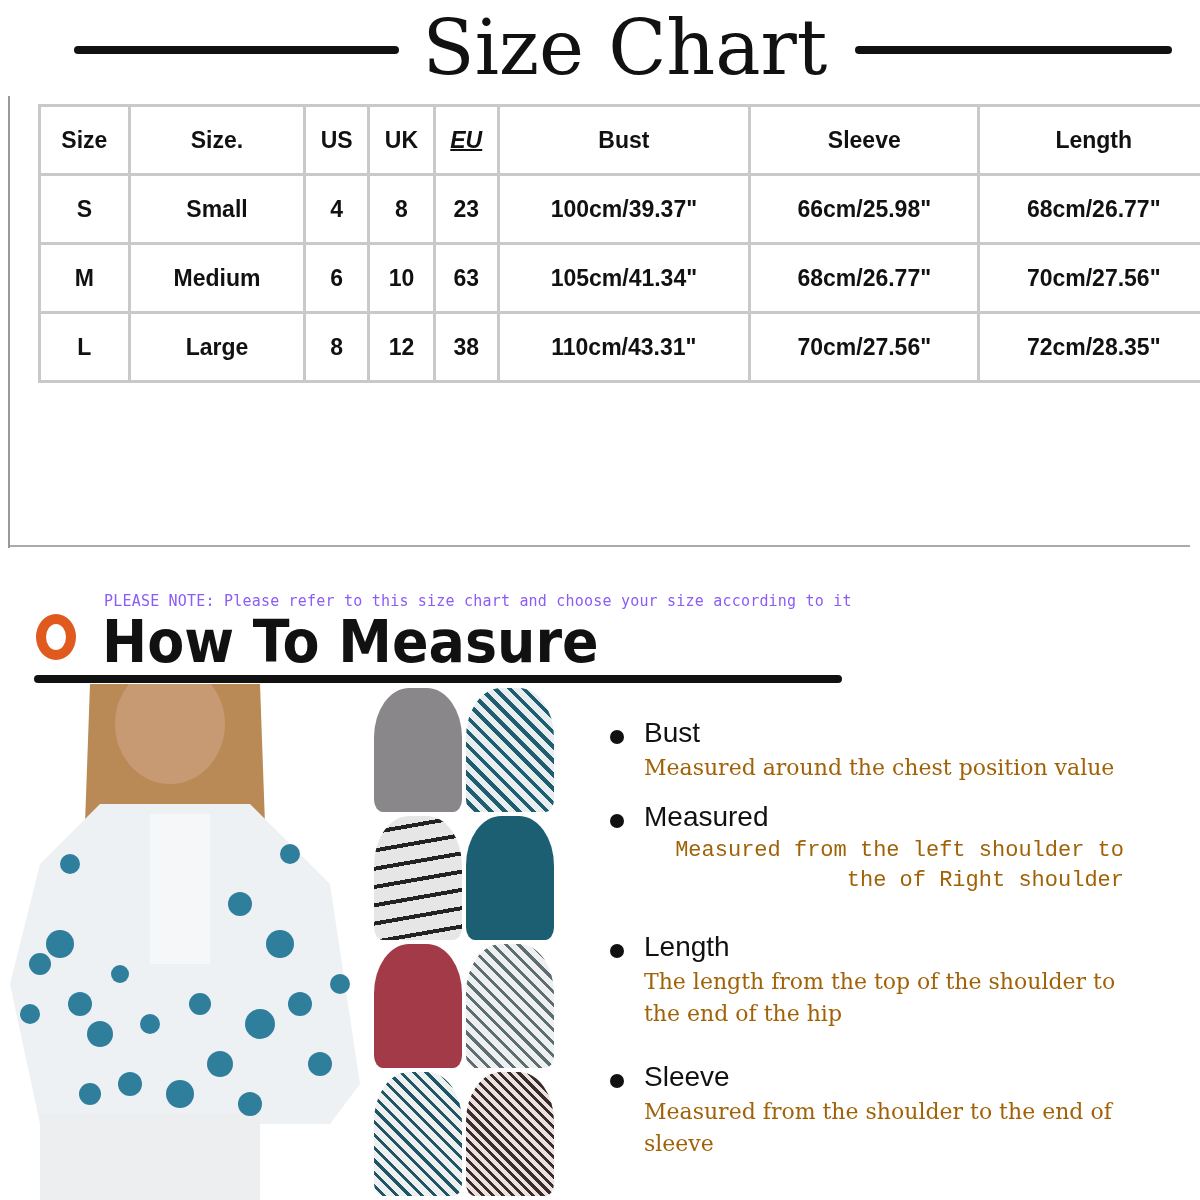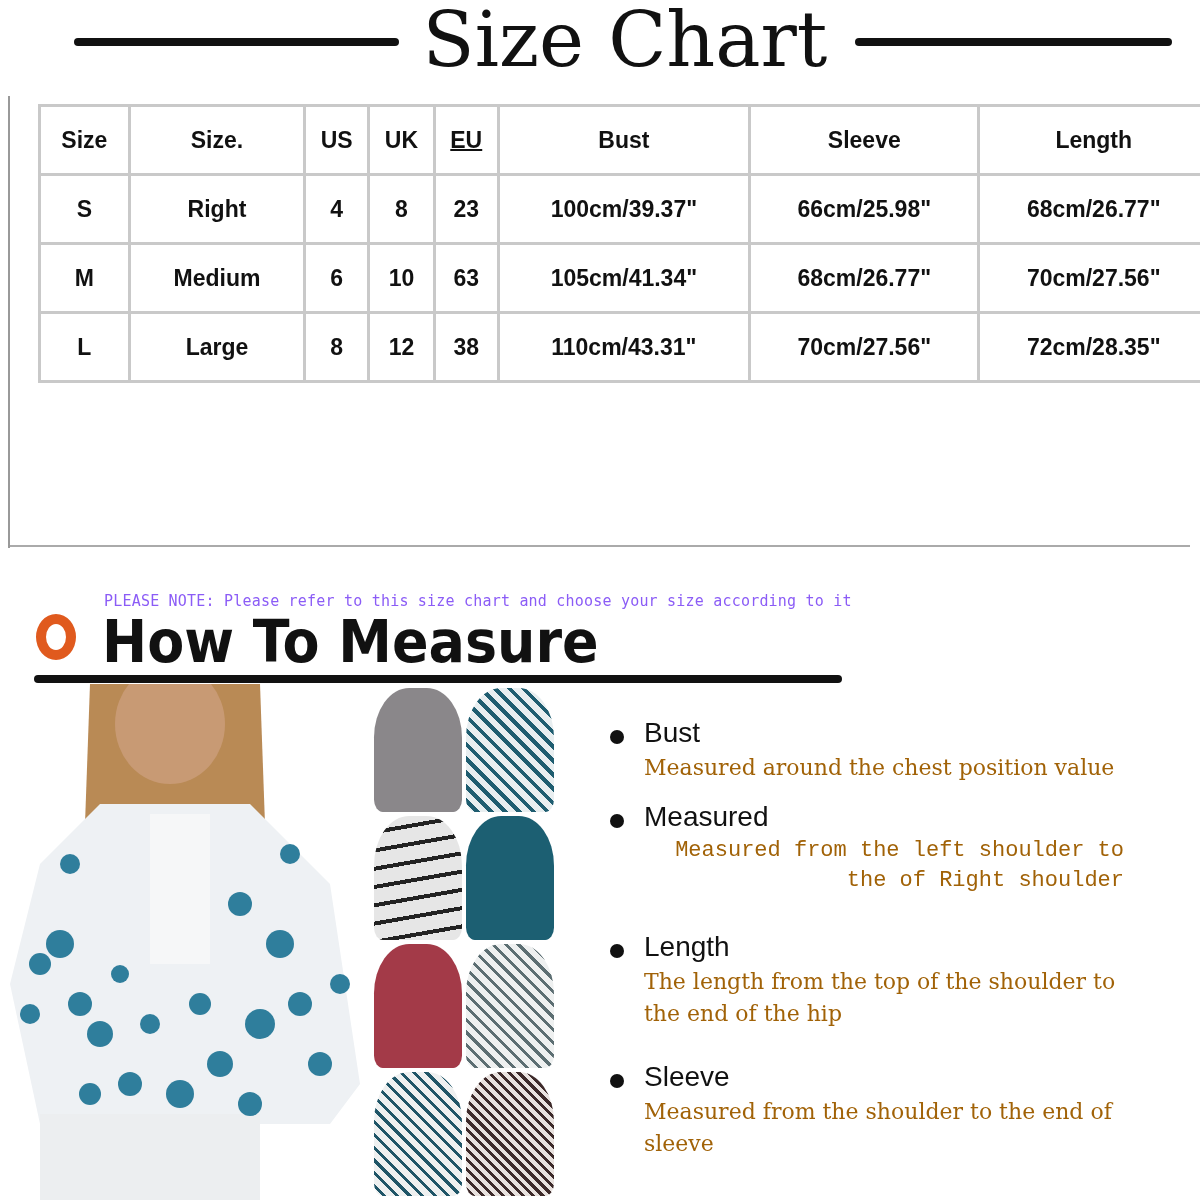--- a/index.html
+++ b/index.html
@@ -1,26 +1,26 @@
 <!DOCTYPE html>
 <html><head>
 <meta charset="utf-8">
 <style>
   html,body{margin:0;padding:0;background:#fff;}
   body{width:1200px;height:1200px;position:relative;overflow:hidden;font-family:"Liberation Sans",sans-serif;color:#111;}
-  .title-wrap{position:absolute;left:0;top:0;width:1200px;height:92px;}
+  .title-wrap{position:absolute;left:0;top:8px;width:1200px;height:92px;}
   .title-line{position:absolute;top:38px;height:8px;background:#111;border-radius:4px;}
   .title-line.left{left:74px;width:325px;}
   .title-line.right{left:855px;width:317px;}
   .title-text{position:absolute;left:400px;width:450px;top:-6px;text-align:center;font-family:"DejaVu Serif",serif;font-size:76px;line-height:92px;color:#111;letter-spacing:0px;}
   .table-wrap{position:absolute;left:8px;top:96px;width:1184px;height:452px;border-left:2px solid #999;}
   table.size-table{position:absolute;left:12px;top:8px;border-collapse:collapse;width:1172px;margin-left:16px;}
   table.size-table td, table.size-table th{border:3px solid #c9c9c9;text-align:center;font-weight:bold;font-size:23px;height:66px;padding:0;color:#111;}
   table.size-table th{font-size:23px;}
-  .u{text-decoration:underline;text-decoration-thickness:2px;}
+  .u{text-decoration:underline;text-decoration-thickness:2px;font-style:italic;}
   .bottom-rule{position:absolute;left:10px;top:545px;width:1180px;height:2px;background:#aaa;}
   .note{position:absolute;left:104px;top:592px;font-family:"DejaVu Sans Mono",monospace;font-size:15px;color:#8b5cf6;letter-spacing:0.2px;}
   .htm-icon{position:absolute;left:36px;top:614px;width:40px;height:46px;border-radius:50%;border:10px solid #e05a1e;box-sizing:border-box;background:#fff;}
   .htm-title{position:absolute;left:102px;top:606px;font-family:"DejaVu Sans",sans-serif;font-weight:bold;font-size:58px;line-height:72px;color:#111;transform:scaleX(0.93);transform-origin:left;}
   .htm-rule{position:absolute;left:34px;top:675px;width:808px;height:8px;background:#111;border-radius:4px;}
   .photo{position:absolute;left:0;top:684px;width:370px;height:516px;background:#fff;overflow:hidden;}
   .thumbs{position:absolute;left:370px;top:684px;width:190px;height:516px;}
   .thumb{position:absolute;width:88px;height:124px;border-radius:40% 40% 10% 10%;}
   .measure{position:absolute;left:610px;width:560px;}
   .m-bullet{position:absolute;left:0;top:14px;width:14px;height:14px;border-radius:50%;background:#111;}
@@ -57,21 +57,21 @@
         <th>UK</th>
         <th class="u">EU</th>
         <th>Bust</th>
         <th>Sleeve</th>
         <th>Length</th>
       </tr>
     </thead>
     <tbody>
       <tr>
         <td>S</td>
-        <td>Right</td>
+        <td>Small</td>
         <td>4</td>
         <td>8</td>
         <td>23</td>
         <td>100cm/39.37"</td>
         <td>66cm/25.98"</td>
         <td>68cm/26.77"</td>
       </tr>
       <tr>
         <td>M</td>
         <td>Medium</td>

